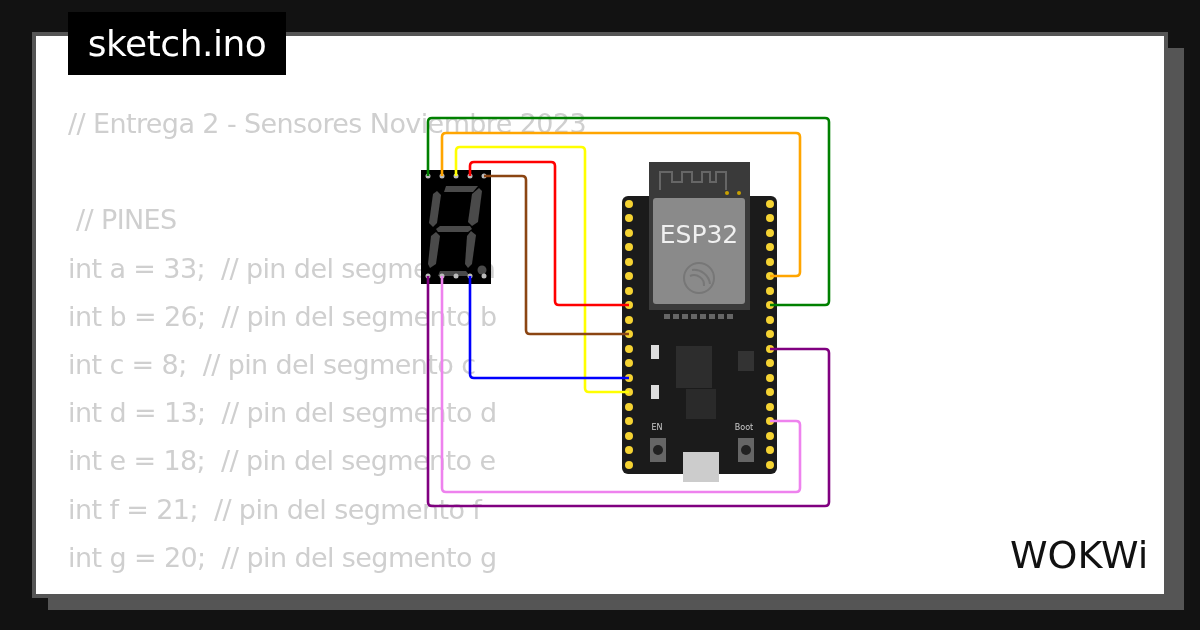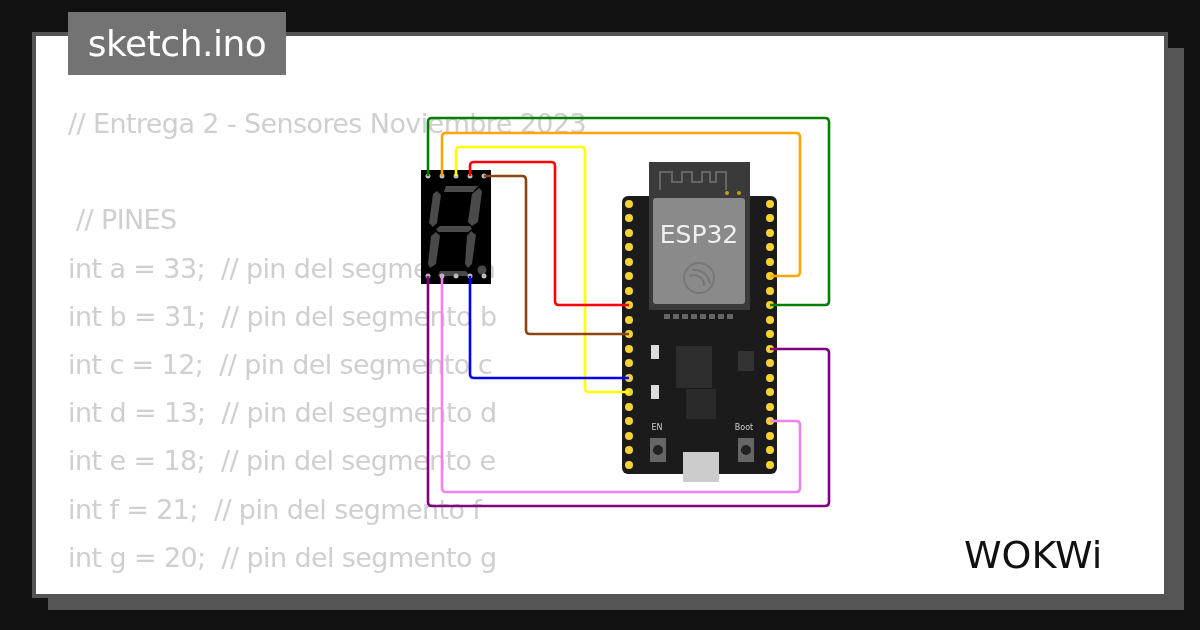--- a/index.html
+++ b/index.html
@@ -1,37 +1,37 @@
 <!DOCTYPE html>
 <html><head>
 <meta charset="utf-8">
 <style>
   html,body{margin:0;padding:0;}
   body{width:1200px;height:630px;background:#121212;position:relative;overflow:hidden;font-family:"DejaVu Sans",sans-serif;}
   .shadow{position:absolute;left:48px;top:48px;width:1136px;height:562px;background:#555555;}
   .card{position:absolute;left:32px;top:32px;width:1128px;height:558px;background:#ffffff;border:4px solid #555555;overflow:hidden;}
-  .title-tab{position:absolute;left:68px;top:12px;height:63px;width:218px;background:#737373;color:#ffffff;font-family:"DejaVu Sans",sans-serif;font-size:36px;line-height:63px;text-align:center;z-index:5;letter-spacing:-0.5px;}
+  .title-tab{position:absolute;left:68px;top:12px;height:63px;width:218px;background:#000000;color:#ffffff;font-family:"DejaVu Sans",sans-serif;font-size:36px;line-height:63px;text-align:center;z-index:5;letter-spacing:-0.5px;}
   .code{position:absolute;left:36px;top:56px;margin:0;font-family:"DejaVu Sans",sans-serif;font-size:27px;line-height:48.2px;color:#cfcfcf;white-space:pre;letter-spacing:-0.6px;}
   .diagram{position:absolute;left:0;top:0;}
-  .logo{position:absolute;left:944px;top:528px;z-index:5;}
+  .logo{position:absolute;left:990px;top:528px;z-index:5;}
 </style>
 </head>
 <body>
 
 <div class="shadow"></div>
 <div class="card"></div>
 
 <div class="title-tab">sketch.ino</div>
 
 <pre class="code" style="left:68px;top:100px;"><span>// Entrega 2 - Sensores Noviembre 2023</span>
 <span></span>
 <span> // PINES</span>
 <span>int a = 33;  // pin del segmento a</span>
-<span>int b = 31;  // pin del segmento b</span>
-<span>int c = 12;  // pin del segmento c</span>
+<span>int b = 26;  // pin del segmento b</span>
+<span>int c = 8;  // pin del segmento c</span>
 <span>int d = 13;  // pin del segmento d</span>
 <span>int e = 18;  // pin del segmento e</span>
 <span>int f = 21;  // pin del segmento f</span>
 <span>int g = 20;  // pin del segmento g</span></pre>
 
 <svg class="diagram" width="1200" height="630" viewBox="0 0 1200 630">
 
   <g>
     <rect x="421" y="170" width="70" height="114" fill="#000"></rect>
     <g fill="#4a4a4a">

